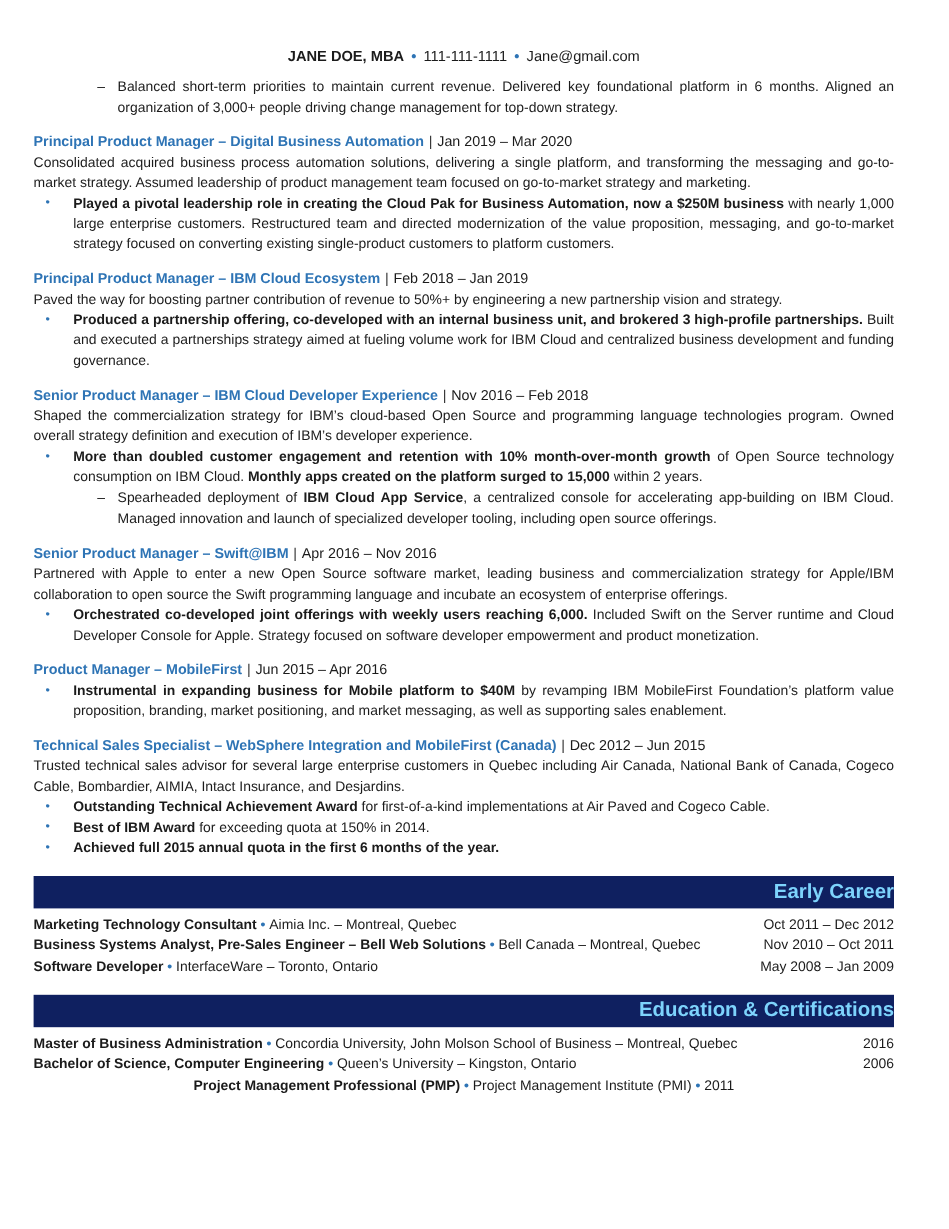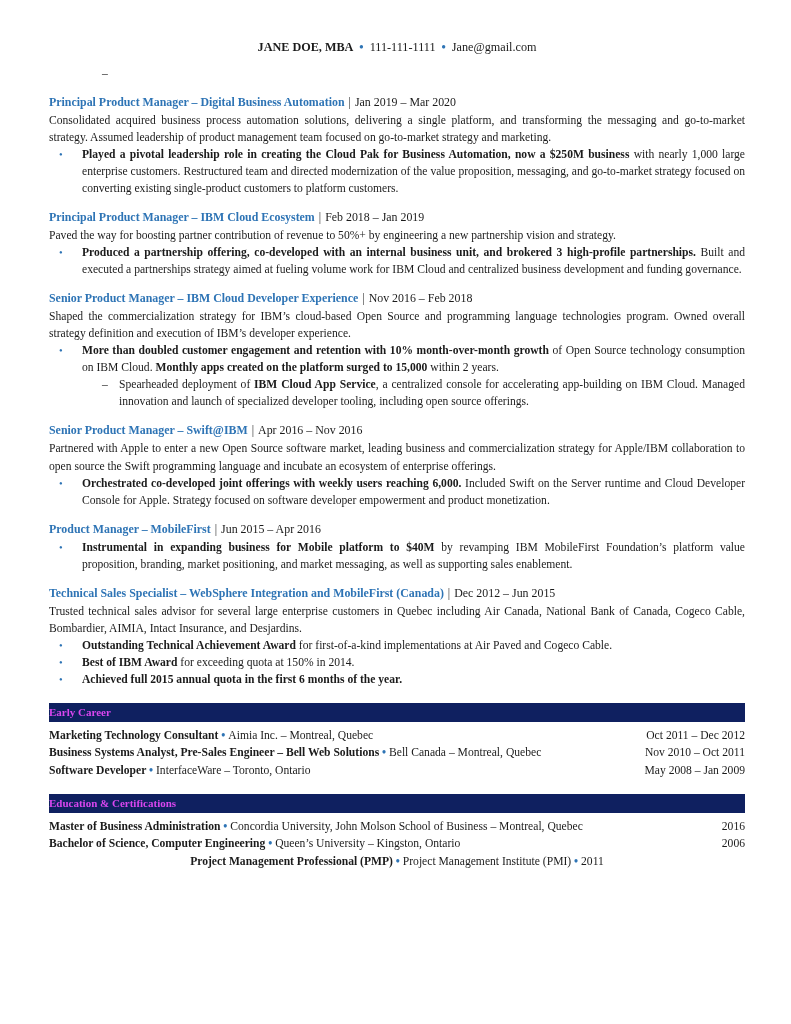--- a/index.html
+++ b/index.html
@@ -2,60 +2,61 @@
 <html style="--accent: #2E74B5; --navy: #0F2060;"><head>
 <meta charset="utf-8">
 <style>
   * { margin:0; padding:0; box-sizing:border-box; }
   html,body { background:#fff; }
   body {
     width:791px; height:1024px;
     font-family:"Liberation Sans", sans-serif;
     color:#1b1b1b;
   }
-  .page { width:791px; height:968px; padding:40px 46px 0 49px; overflow:hidden;font-family:Liberation Serif, serif; }
+  .page { width:791px; height:968px; padding:40px 46px 0 28px; overflow:hidden; }
   .header { text-align:center; font-size:12.2px; margin-bottom:10px; }
   .header span { margin:0 3px; }
   .bold { font-weight:700; }
   .sep { color:var(--accent,#2E74B5); font-weight:700; }
   .job { margin-top:13px; }
   .job-head { font-size:11.9px; margin-bottom:2px; }
   .job-title { color:var(--accent,#2E74B5); font-weight:700; }
   .pipe { margin:0 4px; color:#333; }
   .job-summary { font-size:11.6px; line-height:1.47; text-align:justify; }
   .bullet { display:flex; font-size:11.6px; line-height:1.47; }
   .bullet .marker { flex:0 0 auto; }
   .bullet.dot { padding-left:10px; }
   .bullet.dot .marker { width:23px; color:var(--accent,#2E74B5); font-size:10.5px; padding-top:1px; }
   .bullet.dash { padding-left:53px; }
   .bullet.dash .marker { width:17px; color:#1b1b1b; }
   .btext { flex:1; text-align:justify; }
   .banner {
     margin-top:15px; margin-bottom:5px;
-    background:var(--navy,#0F2060); color:#d946ef;
-    font-weight:700; font-size:11px; text-align:left;
+    background:var(--navy,#0F2060); color:#7dd3fc;
+    font-weight:700; font-size:17px; text-align:right;
     padding:3px 0 4px;
   }
   .row { display:flex; font-size:11.6px; line-height:1.5;align-items:flex-end; }
   .row .role { flex:1; padding-right:8px; }
   .row .dates { flex:0 0 auto; }
   .cert-line { text-align:center; font-size:11.6px; line-height:1.5; }
 </style>
 </head>
 <body>
 
 <div class="page">
 
   <div class="header">
     <span class="bold">JANE DOE, MBA</span><span class="sep">•</span><span>111-111-1111</span><span class="sep">•</span><span>Jane@gmail.com</span>
   </div>
 
   <div id="intro">
       <div class="bullet dash">
         <span class="marker">–</span>
+        <span class="btext"><span>Balanced short-term priorities to maintain current revenue. Delivered key foundational platform in 6 months. Aligned an organization of 3,000+ people driving change management for top-down strategy.</span></span>
       </div>
     </div>
 
   <div id="jobs">
   <section class="job">
     <div class="job-head">
       <span class="job-title">Principal Product Manager – Digital Business Automation</span><span class="pipe">|</span><span class="job-dates">Jan 2019 – Mar 2020</span>
     </div>
     <p class="job-summary">Consolidated acquired business process automation solutions, delivering a single platform, and transforming the messaging and go-to-market strategy. Assumed leadership of product management team focused on go-to-market strategy and marketing.</p>
     <div class="bullets">

